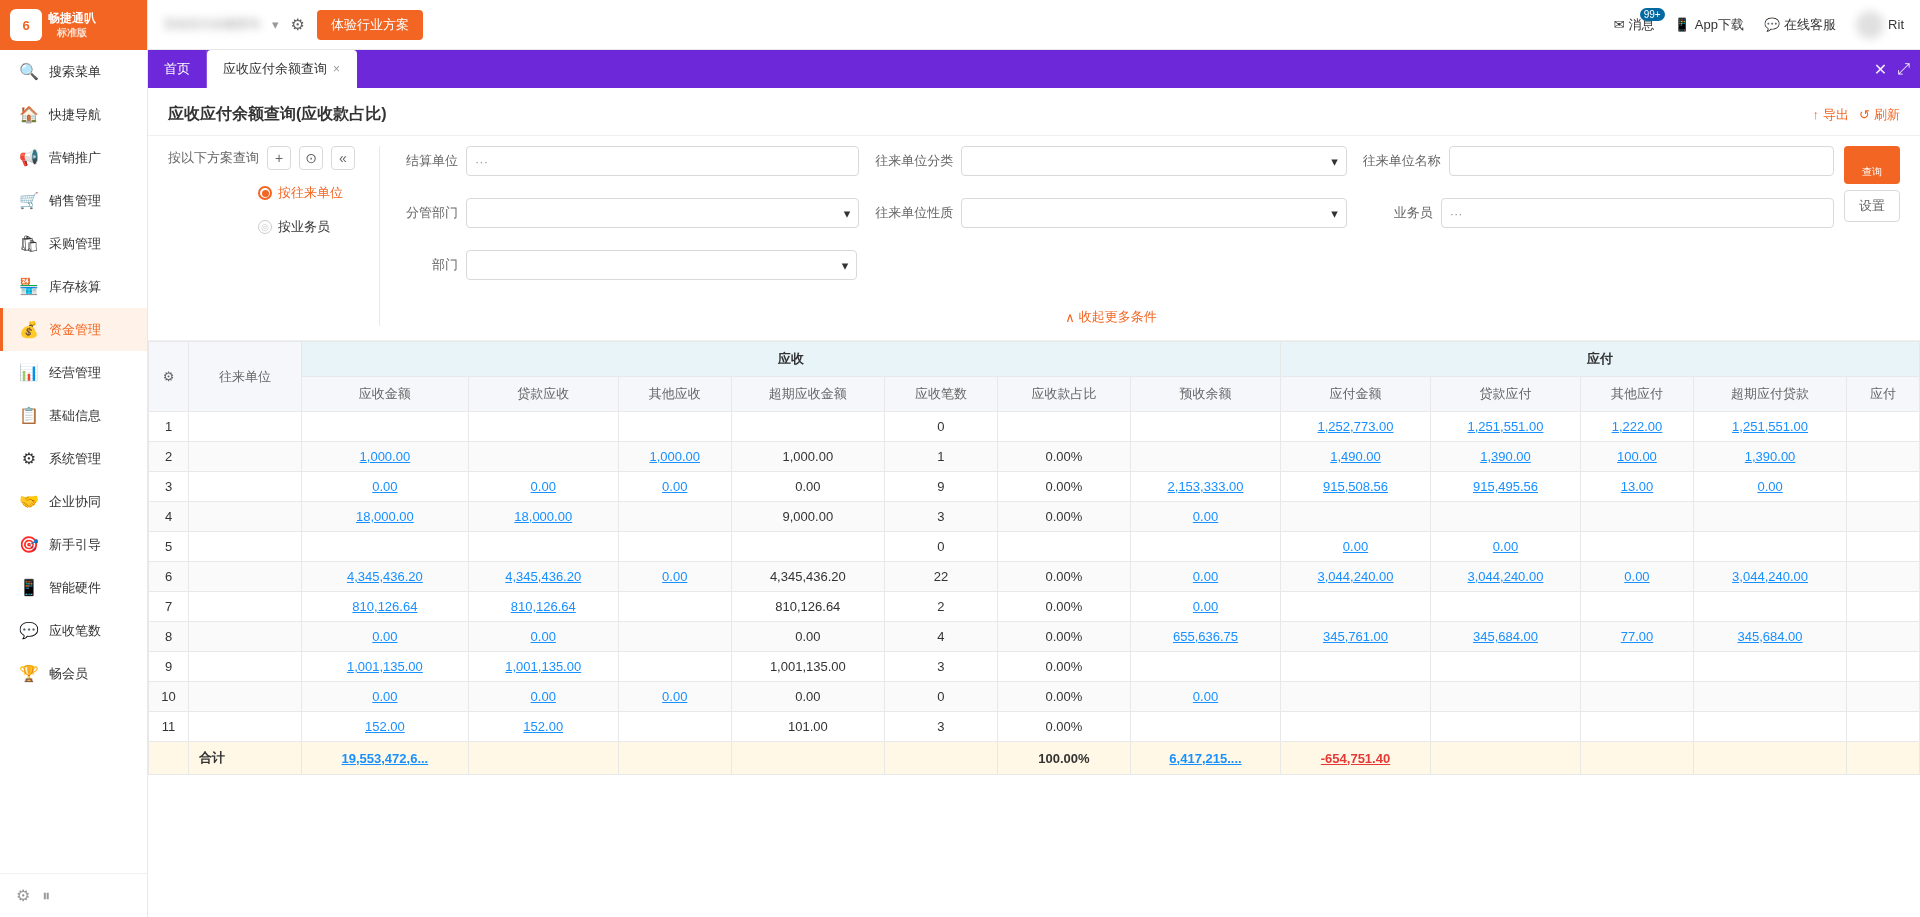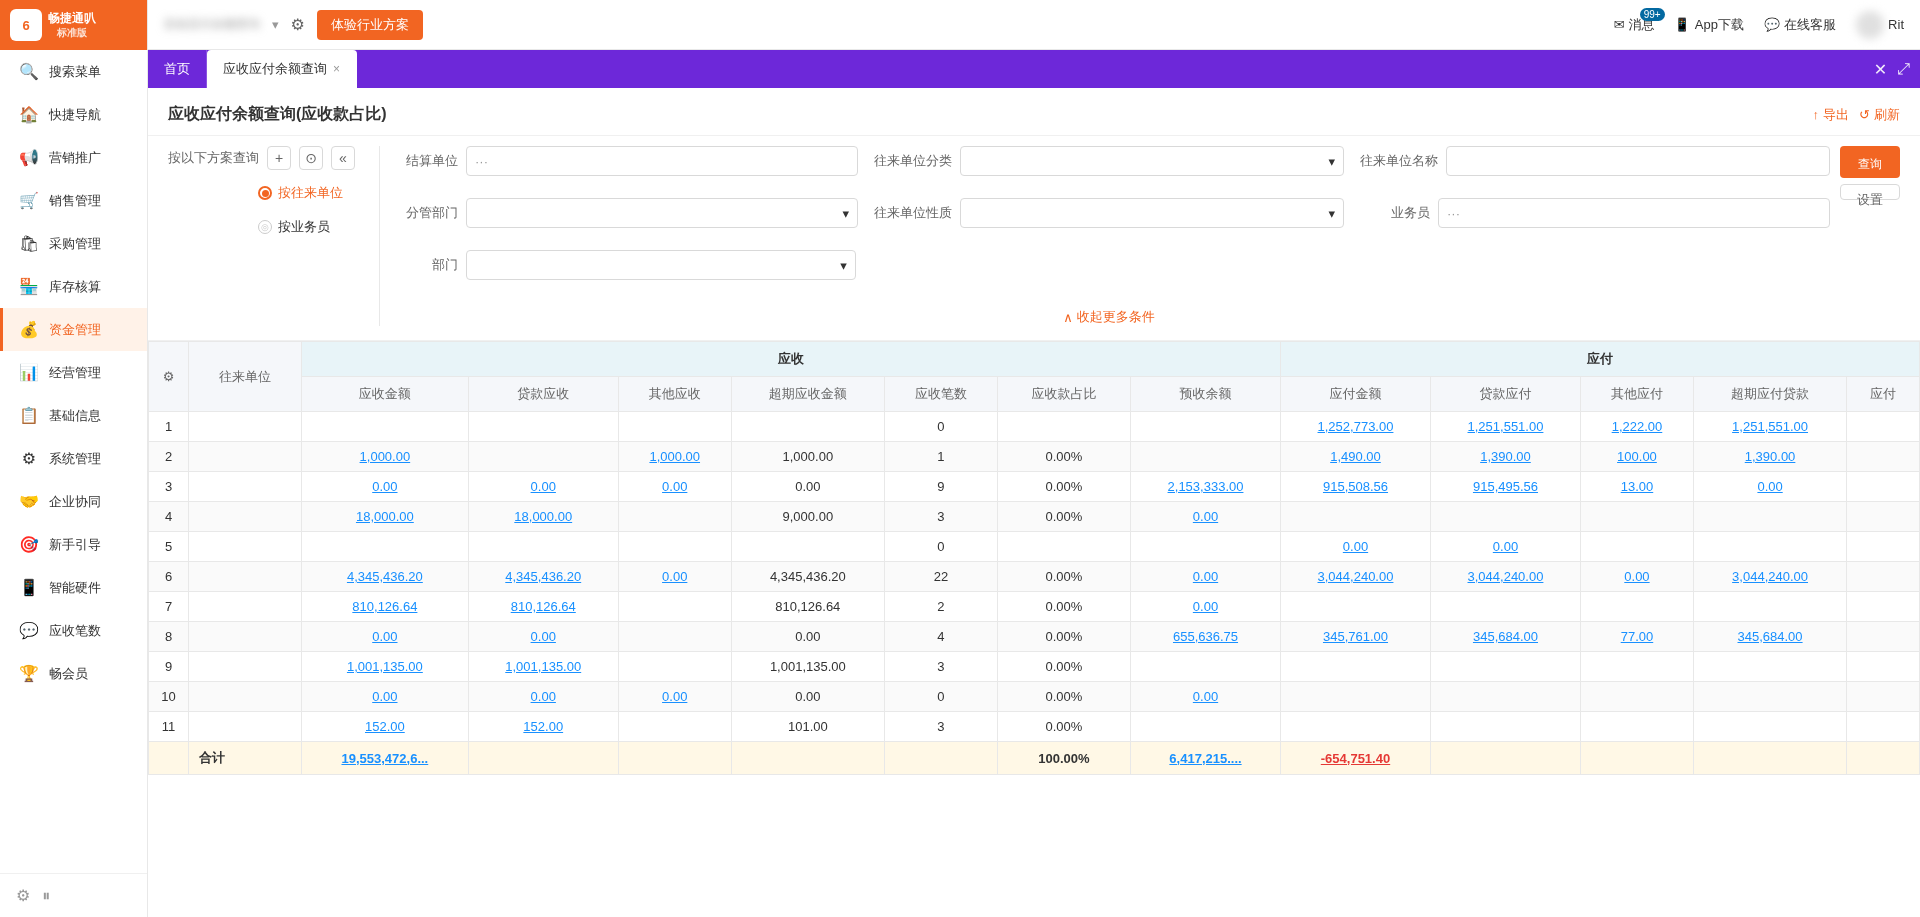--- a/index.html
+++ b/index.html
@@ -70,22 +70,22 @@
     .data-table th.group-header { background: #e8f4f8; color: #333; font-weight: bold; }
     .data-table td { padding: 7px 10px; border: 1px solid #e8e8e8; color: #333; white-space: nowrap; text-align: center; }
     .data-table td.text-left { text-align: left; }
     .data-table td.link { color: #1890ff; text-decoration: underline; cursor: pointer; }
     .data-table tr:nth-child(even) { background: #fafafa; }
     .data-table .footer-row td { background: #fff8e6; font-weight: bold; }
     .data-table .settings-col { width: 40px; }
     .blurred { filter: blur(4px); user-select: none; }
     .col-number { width: 40px; }
     .gear-cell { display: flex; align-items: center; justify-content: center; }
-    .query-btn { background: #f26522; color: #fff; border: none; border-radius: 4px; padding: 10px 18px; cursor: pointer; font-size: 12px; height: 32px; }
-    .set-btn { background: #fff; color: #666; border: 1px solid #d9d9d9; border-radius: 4px; padding: 6px 14px; cursor: pointer; font-size: 13px; height: 16px; }
+    .query-btn { background: #f26522; color: #fff; border: none; border-radius: 4px; padding: 19px 18px; cursor: pointer; font-size: 10px; height: 32px; }
+    .set-btn { background: #fff; color: #666; border: 1px solid #d9d9d9; border-radius: 4px; padding: 6px 14px; cursor: pointer; font-size: 13px; height: 32px; }
     .btn-group { display: flex; flex-direction: column; gap: 6px; margin-left: 10px; flex-shrink: 0; }
   </style>
 </head>
 <body>
 
 <div class="sidebar">
   <div class="sidebar-logo">
     <div class="logo-icon">
         <span>6</span>
       </div>

